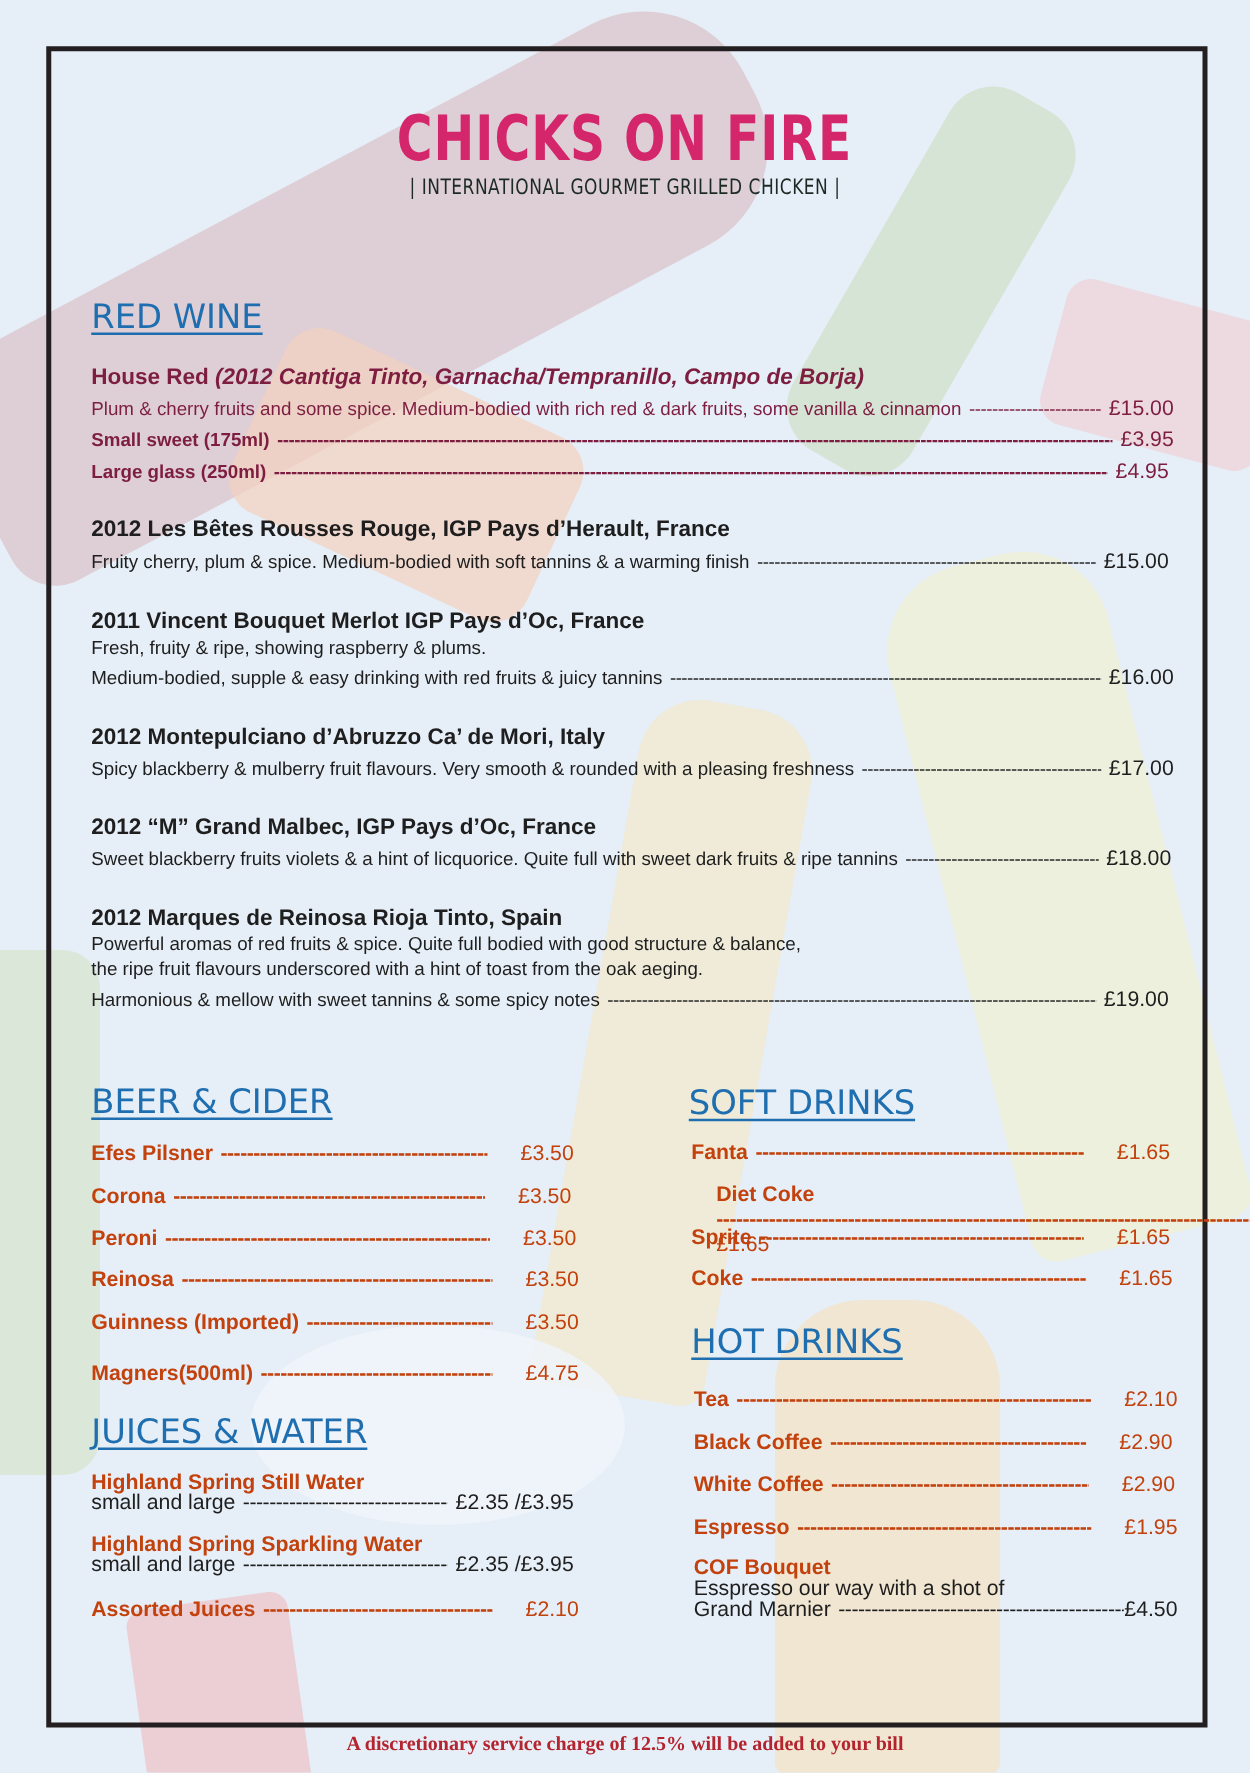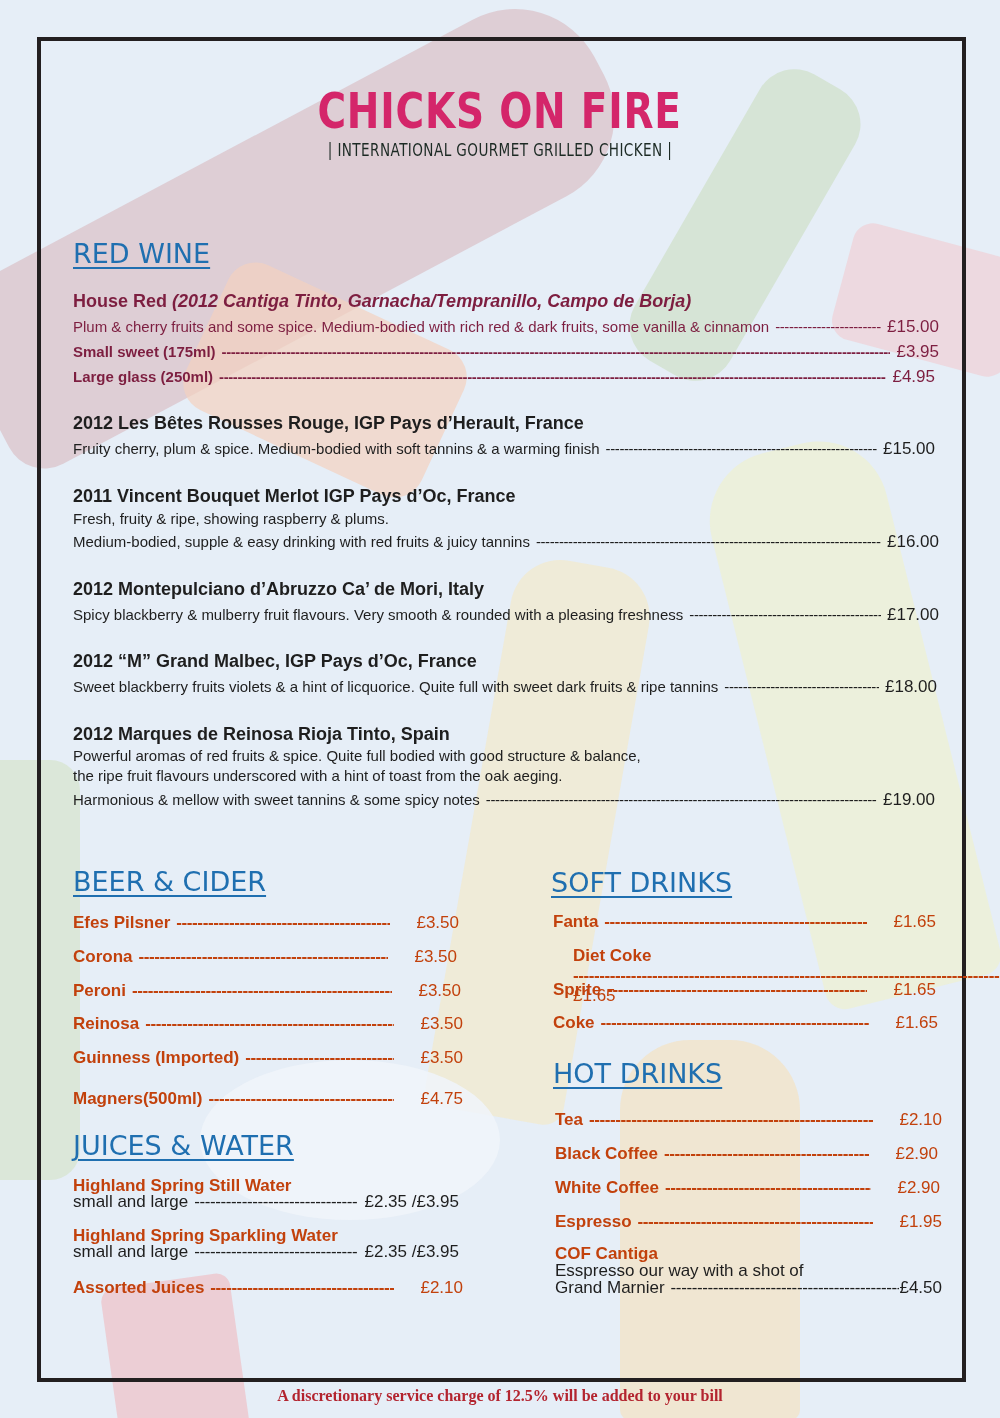--- a/index.html
+++ b/index.html
@@ -241,21 +241,21 @@
 <div class="row drink" style="left:555px; top:1178px; width:385px;">
   <span class="lbl">White Coffee</span>
   <span class="lead"></span>
   <span class="price">£2.90</span>
 </div>
 <div class="row drink" style="left:555px; top:1212px; width:387px;">
   <span class="lbl">Espresso</span>
   <span class="lead"></span>
   <span class="price">£1.95</span>
 </div>
-<div class="t drink" style="left:555px; top:1245px;">COF Cantiga</div>
+<div class="t drink" style="left:555px; top:1245px;">COF Bouquet</div>
 <div class="t sub" style="left:555px; top:1263px;">Esspresso our way with a shot of</div>
 <div class="row sub" style="left:555px; top:1280px; width:387px;text-align:right;">
   <span class="lbl">Grand Marnier</span>
   <span class="lead" style="margin-right:0;"></span>
   <span class="price">£4.50</span>
 </div>
 
 <div class="footer">A discretionary service charge of 12.5% will be added to your bill</div>
 
 </body></html>

